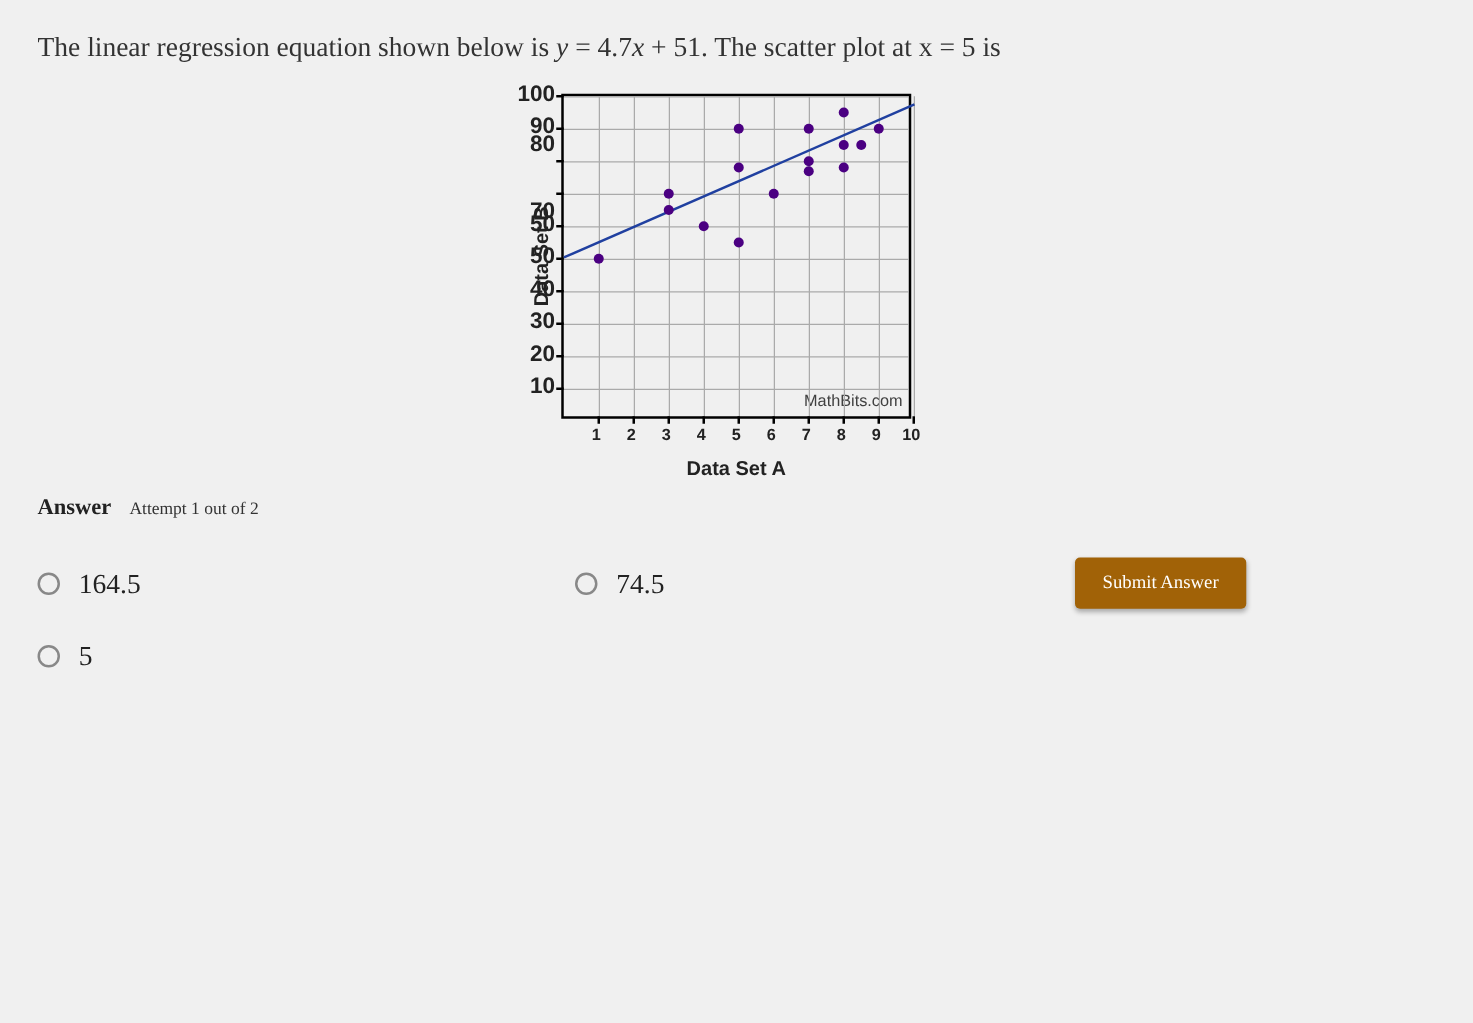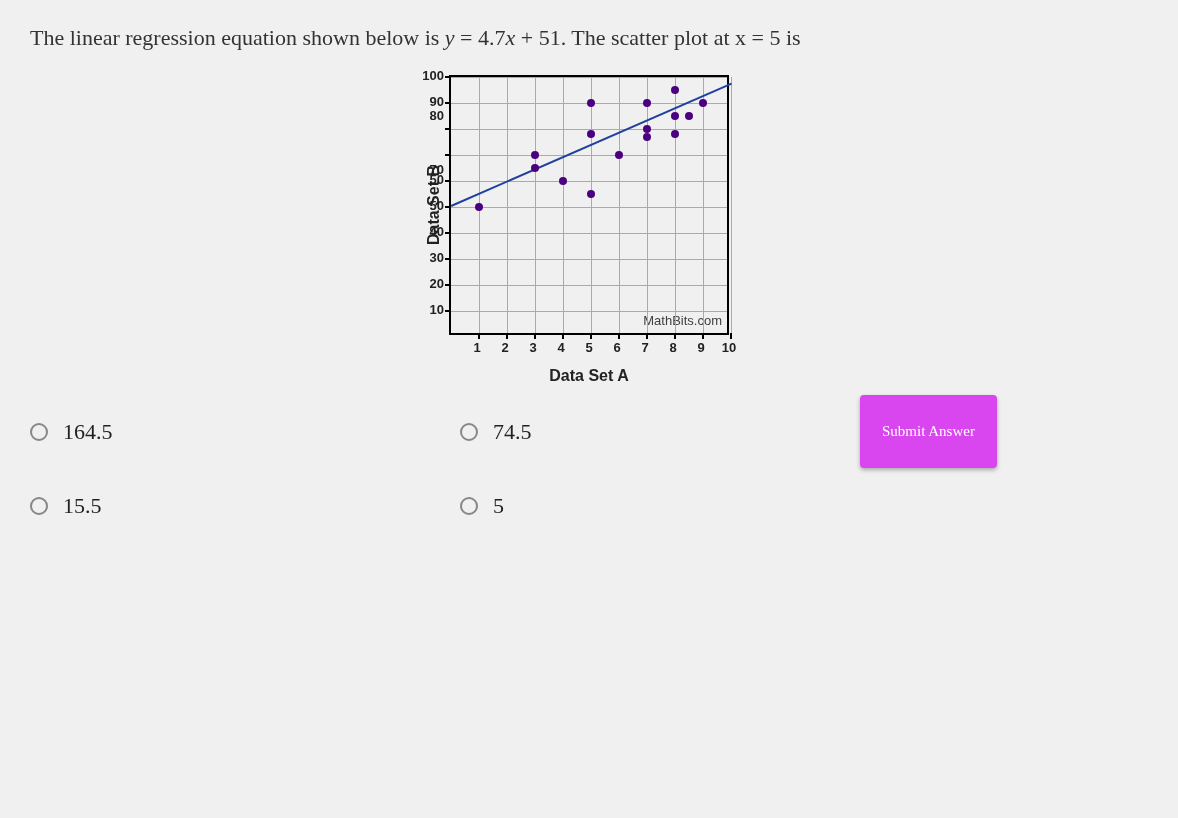--- a/index.html
+++ b/index.html
@@ -50,21 +50,21 @@
     .grid-line-v {
       position: absolute;
       top: 0;
       bottom: 0;
       width: 1px;
       background: #aaa;
     }
     .y-tick-label {
       position: absolute;
       right: 285px;
-      font-size: 13px;
+      font-size: 18px;
       font-weight: bold;
       font-family: Arial, sans-serif;
       transform: translateY(-50%);
     }
     .x-tick-label {
       position: absolute;
       top: 265px;
       font-size: 13px;
       font-weight: bold;
       font-family: Arial, sans-serif;
@@ -146,24 +146,24 @@
     }
     .radio-circle {
       width: 18px;
       height: 18px;
       border: 2px solid #888;
       border-radius: 50%;
       margin-right: 15px;
       display: inline-block;
     }
     .submit-button {
-      background: #d946ef;
+      background: #a16207;
       color: white;
       border: none;
-      padding: 28px 22px;
+      padding: 12px 22px;
       font-size: 15px;
       font-family: Georgia, serif;
       border-radius: 4px;
       cursor: pointer;
       box-shadow: 0 2px 4px rgba(0,0,0,0.3);
     }
     .tick-mark {
       position: absolute;
       background: #000;
     }
@@ -266,36 +266,36 @@
       <div class="x-tick-label" style="left: 140px;">5</div>
       <div class="x-tick-label" style="left: 168px;">6</div>
       <div class="x-tick-label" style="left: 196px;">7</div>
       <div class="x-tick-label" style="left: 224px;">8</div>
       <div class="x-tick-label" style="left: 252px;">9</div>
       <div class="x-tick-label" style="left: 280px;">10</div>
     </div>
 </div>
 
 <div class="answer-section">
+  <div class="answer-header">
+    <span class="answer-label">Answer</span>
+    <span class="attempt-text">Attempt 1 out of 2</span>
+  </div>
 
   <div class="options-row">
     <div class="option option-left">
       <span class="radio-circle"></span>
       <span>164.5</span>
     </div>
     <div class="option option-right">
       <span class="radio-circle"></span>
       <span>74.5</span>
     </div>
     <button class="submit-button">Submit Answer</button>
   </div>
 
   <div class="options-row">
-    <div class="option option-left">
-      <span class="radio-circle"></span>
-      <span>15.5</span>
-    </div>
     <div class="option option-right">
       <span class="radio-circle"></span>
       <span>5</span>
     </div>
   </div>
 </div>
 
 </body></html>

